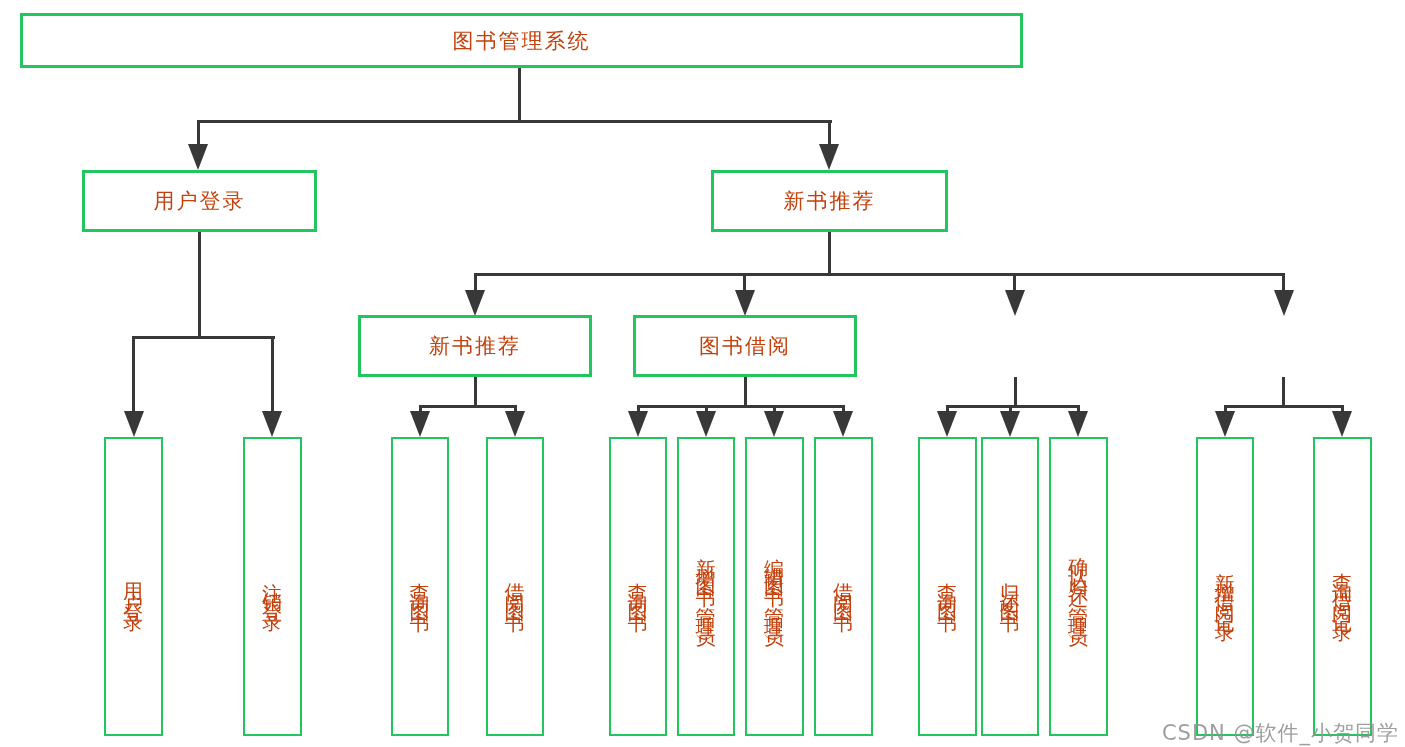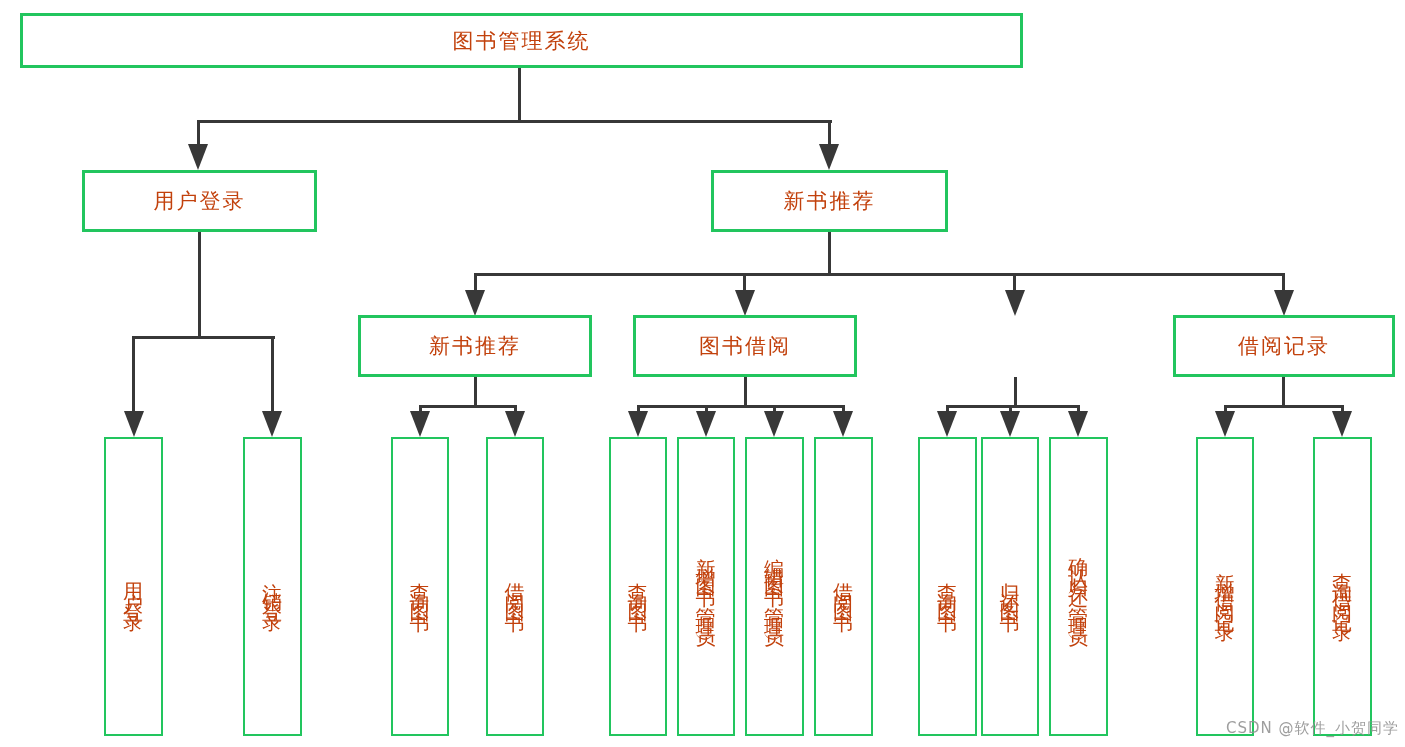--- a/index.html
+++ b/index.html
@@ -43,21 +43,21 @@
     height: 0;
     border-left: 10px solid transparent;
     border-right: 10px solid transparent;
     border-top: 26px solid #383838;
   }
   .watermark {
     position: absolute;
     top: 719px;
     right: 6px;
     color: rgba(148,148,148,0.9);
-    font-size: 15px;
+    font-size: 21px;
     letter-spacing: 1px;
     z-index: 5;
   }
 </style>
 </head>
 <body>
 
 <div class="canvas">
 
   <div class="line" style="left:518px; top:68px; width:3px; height:55px;"></div>
@@ -119,21 +119,20 @@
   <div class="line" style="left:1341px; top:405px; width:3px; height:10px;"></div>
   <div class="arrow" style="left:1332px; top:411px;"></div>
 
   <div class="box" style="left:20px; top:13px; width:1003px; height:55px;">图书管理系统</div>
 
   <div class="box" style="left:82px; top:170px; width:235px; height:62px;">用户登录</div>
   <div class="box" style="left:711px; top:170px; width:237px; height:62px;">新书推荐</div>
 
   <div class="box" style="left:633px; top:315px; width:224px; height:62px;">图书借阅</div>
   <div class="box" style="left:358px; top:315px; width:234px; height:62px;">新书推荐</div>
-  <div class="box" style="left:1173px; top:315px; width:222px; height:62px;">借阅记录</div>
 
   <div class="box vbox" style="left:104px; top:437px; width:59px; height:299px;">用户登录</div>
   <div class="box vbox" style="left:243px; top:437px; width:59px; height:299px;">注销登录</div>
 
   <div class="box vbox" style="left:391px; top:437px; width:58px; height:299px;">查询图书</div>
   <div class="box vbox" style="left:486px; top:437px; width:58px; height:299px;">借阅图书</div>
 
   <div class="box vbox" style="left:609px; top:437px; width:58px; height:299px;">查询图书</div>
   <div class="box vbox" style="left:677px; top:437px; width:58px; height:299px;">新增图书（管理员）</div>
   <div class="box vbox" style="left:745px; top:437px; width:59px; height:299px;">编辑图书（管理员）</div>

